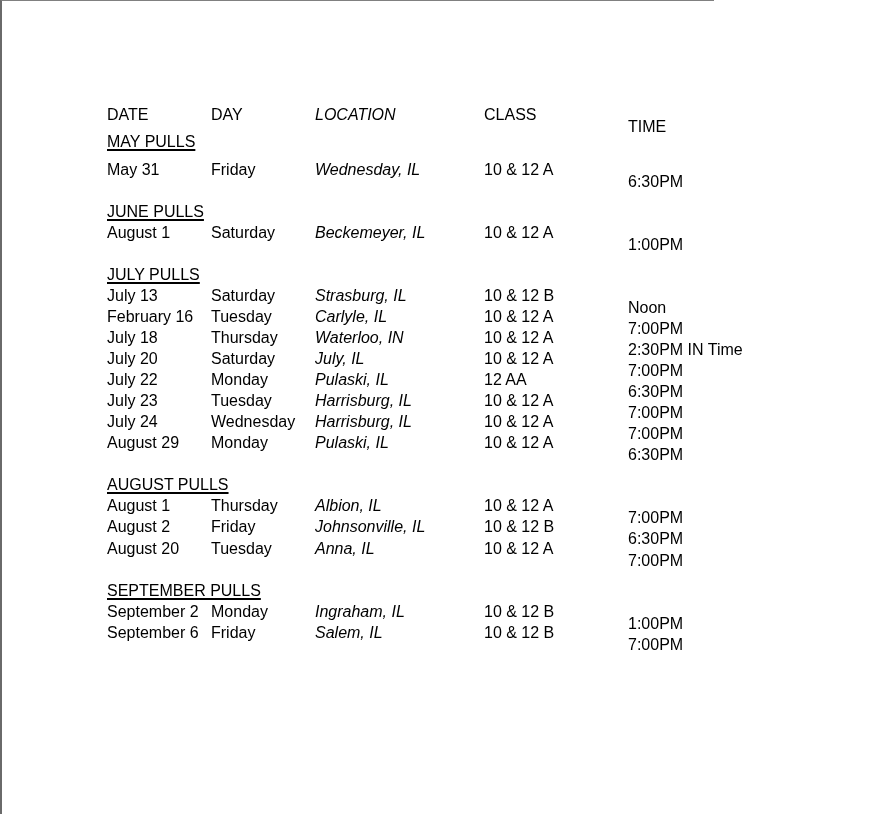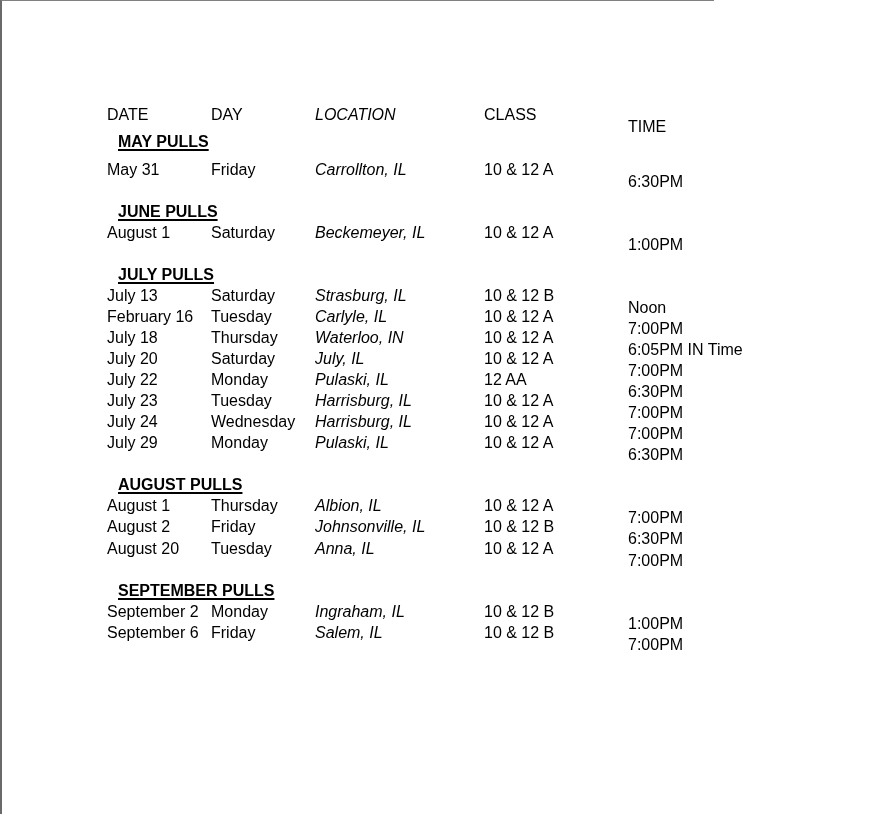--- a/index.html
+++ b/index.html
@@ -16,22 +16,22 @@
       font-family: "Liberation Sans", sans-serif;
       font-size: 16px; line-height: 20px; color: #000000;
     }
     .cell { position: absolute; top: 0; white-space: nowrap; }
     .c-date { left: 105px; }
     .c-day { left: 209px; }
     .c-loc { left: 313px; font-style: italic; }
     .c-class { left: 482px; }
     .c-time { left: 626px; margin-top: 12px; }
     .section-title {
-      position: absolute; left: 116px; top: 0;
-      font-weight: bold; text-decoration: underline;
+      position: absolute; left: 105px; top: 0;
+      font-weight: normal; text-decoration: underline;
       text-decoration-thickness: 1.5px; text-underline-offset: 2px;
       white-space: nowrap;
     }
   </style>
 </head>
 <body>
 
 <div class="page">
 
   <div class="line" style="top:104px;">
@@ -41,21 +41,21 @@
     <span class="cell c-class">CLASS</span>
     <span class="cell c-time">TIME</span>
   </div>
 
   <div class="line" style="top:131px;">
     <span class="section-title">MAY PULLS</span>
   </div>
   <div class="line" style="top:159px;">
     <span class="cell c-date">May 31</span>
     <span class="cell c-day">Friday</span>
-    <span class="cell c-loc">Carrollton, IL</span>
+    <span class="cell c-loc">Wednesday, IL</span>
     <span class="cell c-class">10 &amp; 12 A</span>
     <span class="cell c-time">6:30PM</span>
   </div>
 
   <div class="line" style="top:201px;">
     <span class="section-title">JUNE PULLS</span>
   </div>
   <div class="line" style="top:222px;">
     <span class="cell c-date">August 1</span>
     <span class="cell c-day">Saturday</span>
@@ -79,21 +79,21 @@
     <span class="cell c-day">Tuesday</span>
     <span class="cell c-loc">Carlyle, IL</span>
     <span class="cell c-class">10 &amp; 12 A</span>
     <span class="cell c-time">7:00PM</span>
   </div>
   <div class="line" style="top:327px;">
     <span class="cell c-date">July 18</span>
     <span class="cell c-day">Thursday</span>
     <span class="cell c-loc">Waterloo, IN</span>
     <span class="cell c-class">10 &amp; 12 A</span>
-    <span class="cell c-time">6:05PM IN Time</span>
+    <span class="cell c-time">2:30PM IN Time</span>
   </div>
   <div class="line" style="top:348px;">
     <span class="cell c-date">July 20</span>
     <span class="cell c-day">Saturday</span>
     <span class="cell c-loc">July, IL</span>
     <span class="cell c-class">10 &amp; 12 A</span>
     <span class="cell c-time">7:00PM</span>
   </div>
   <div class="line" style="top:369px;">
     <span class="cell c-date">July 22</span>
@@ -110,21 +110,21 @@
     <span class="cell c-time">7:00PM</span>
   </div>
   <div class="line" style="top:411px;">
     <span class="cell c-date">July 24</span>
     <span class="cell c-day">Wednesday</span>
     <span class="cell c-loc">Harrisburg, IL</span>
     <span class="cell c-class">10 &amp; 12 A</span>
     <span class="cell c-time">7:00PM</span>
   </div>
   <div class="line" style="top:432px;">
-    <span class="cell c-date">July 29</span>
+    <span class="cell c-date">August 29</span>
     <span class="cell c-day">Monday</span>
     <span class="cell c-loc">Pulaski, IL</span>
     <span class="cell c-class">10 &amp; 12 A</span>
     <span class="cell c-time">6:30PM</span>
   </div>
 
   <div class="line" style="top:474px;">
     <span class="section-title">AUGUST PULLS</span>
   </div>
   <div class="line" style="top:495px;">

